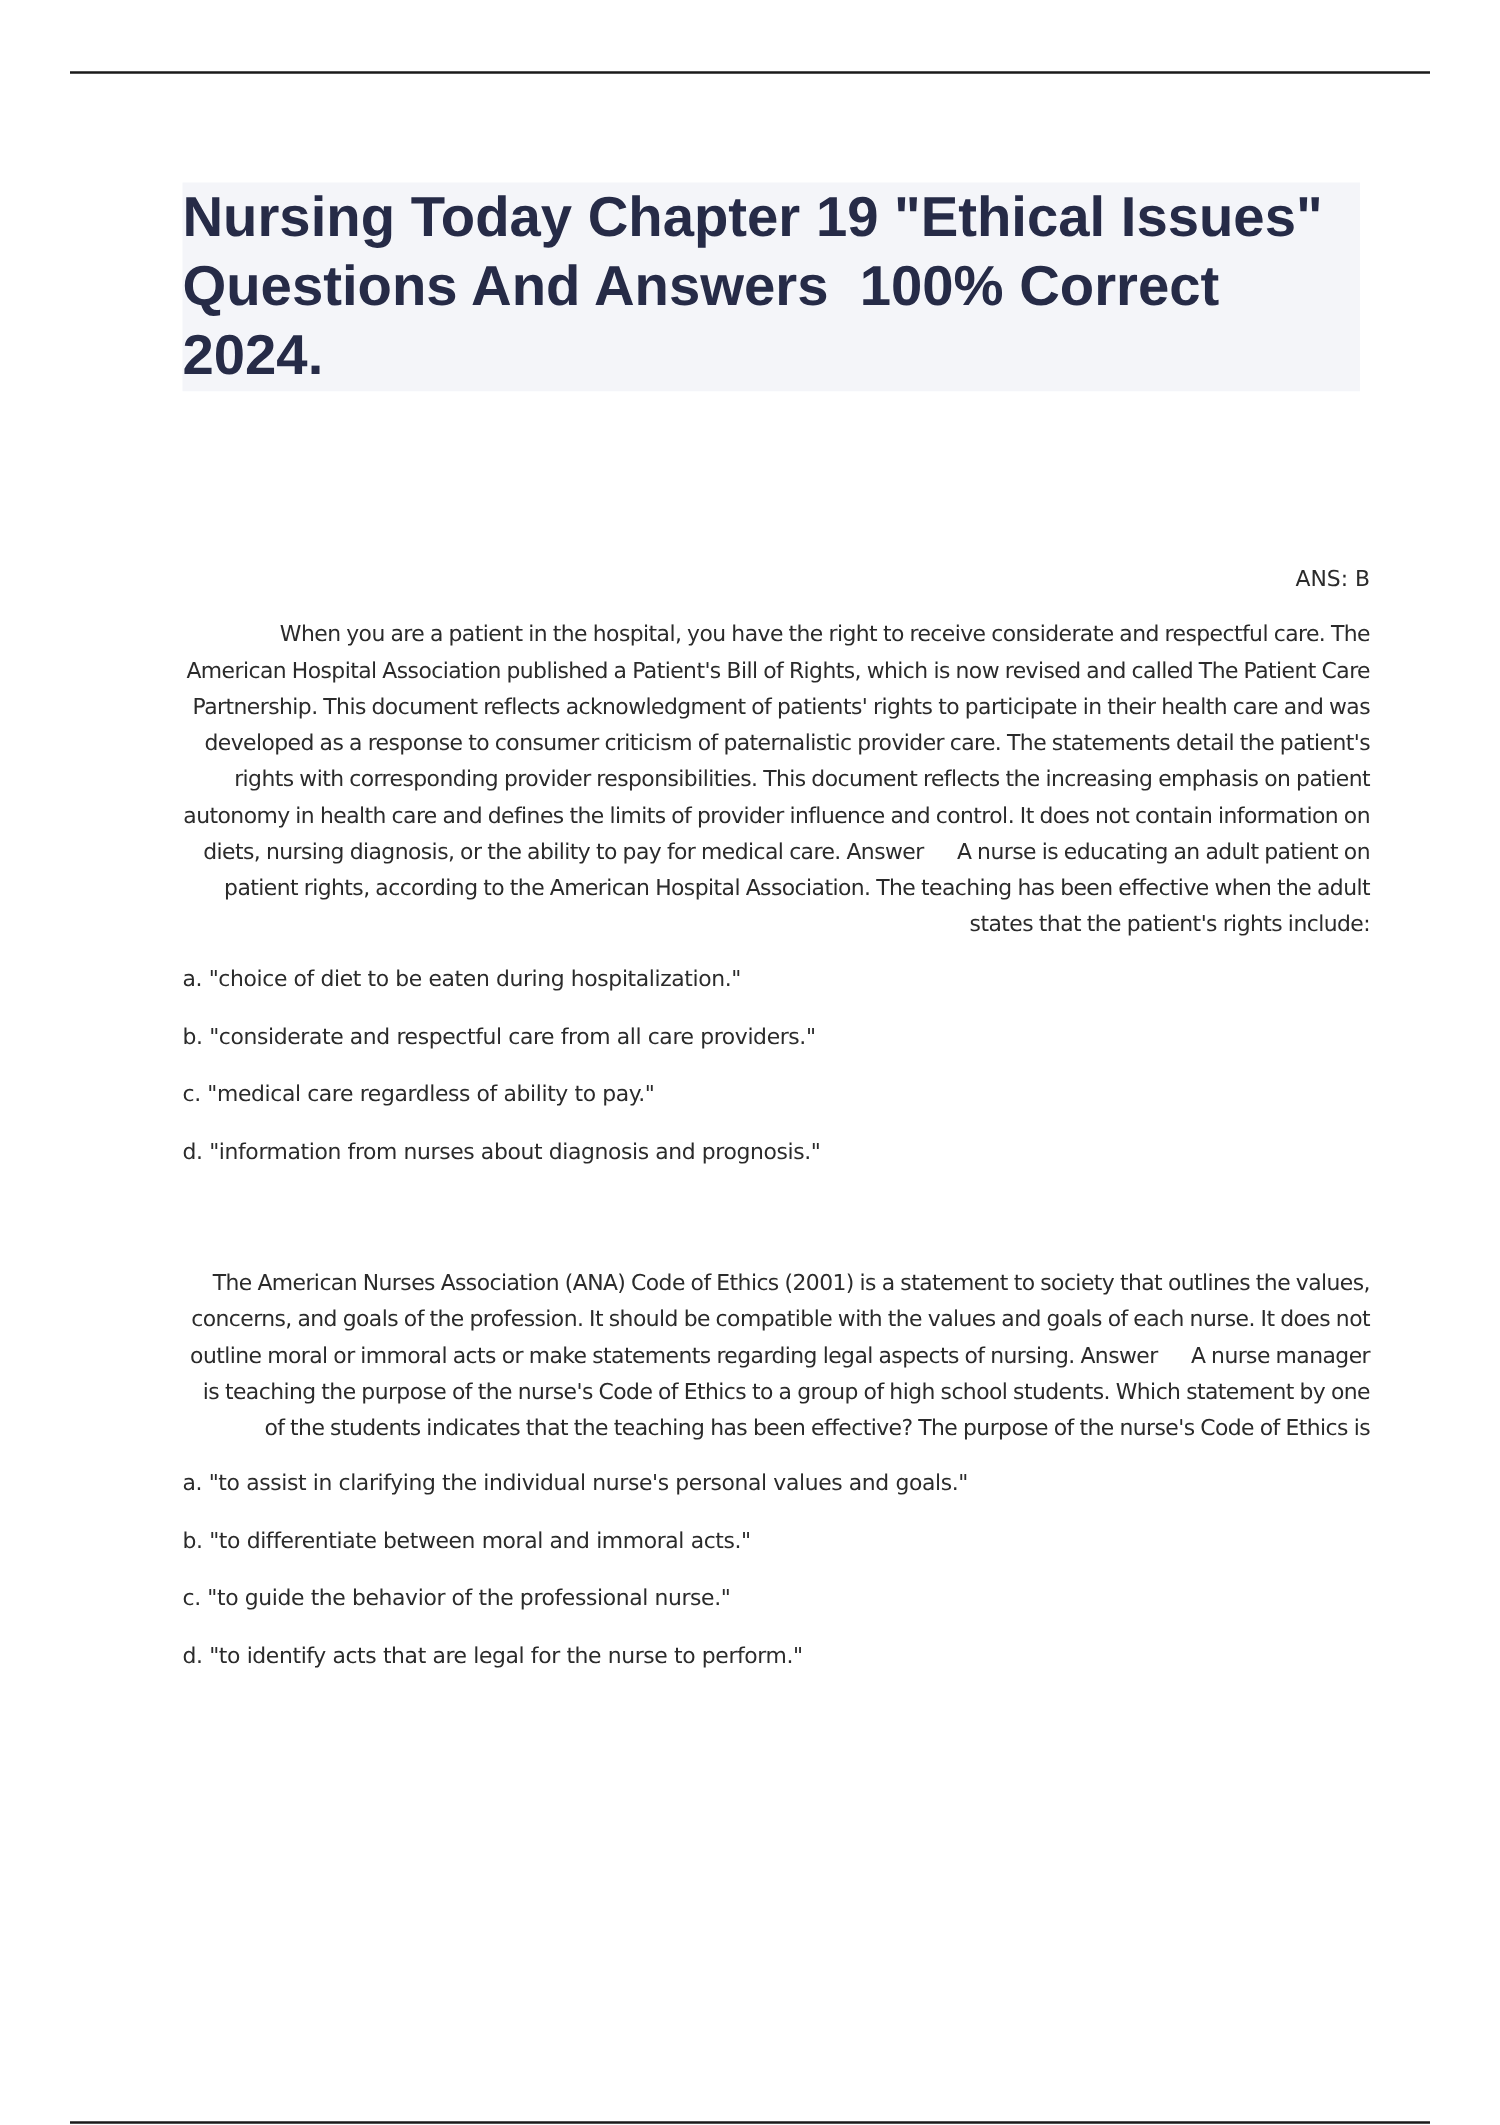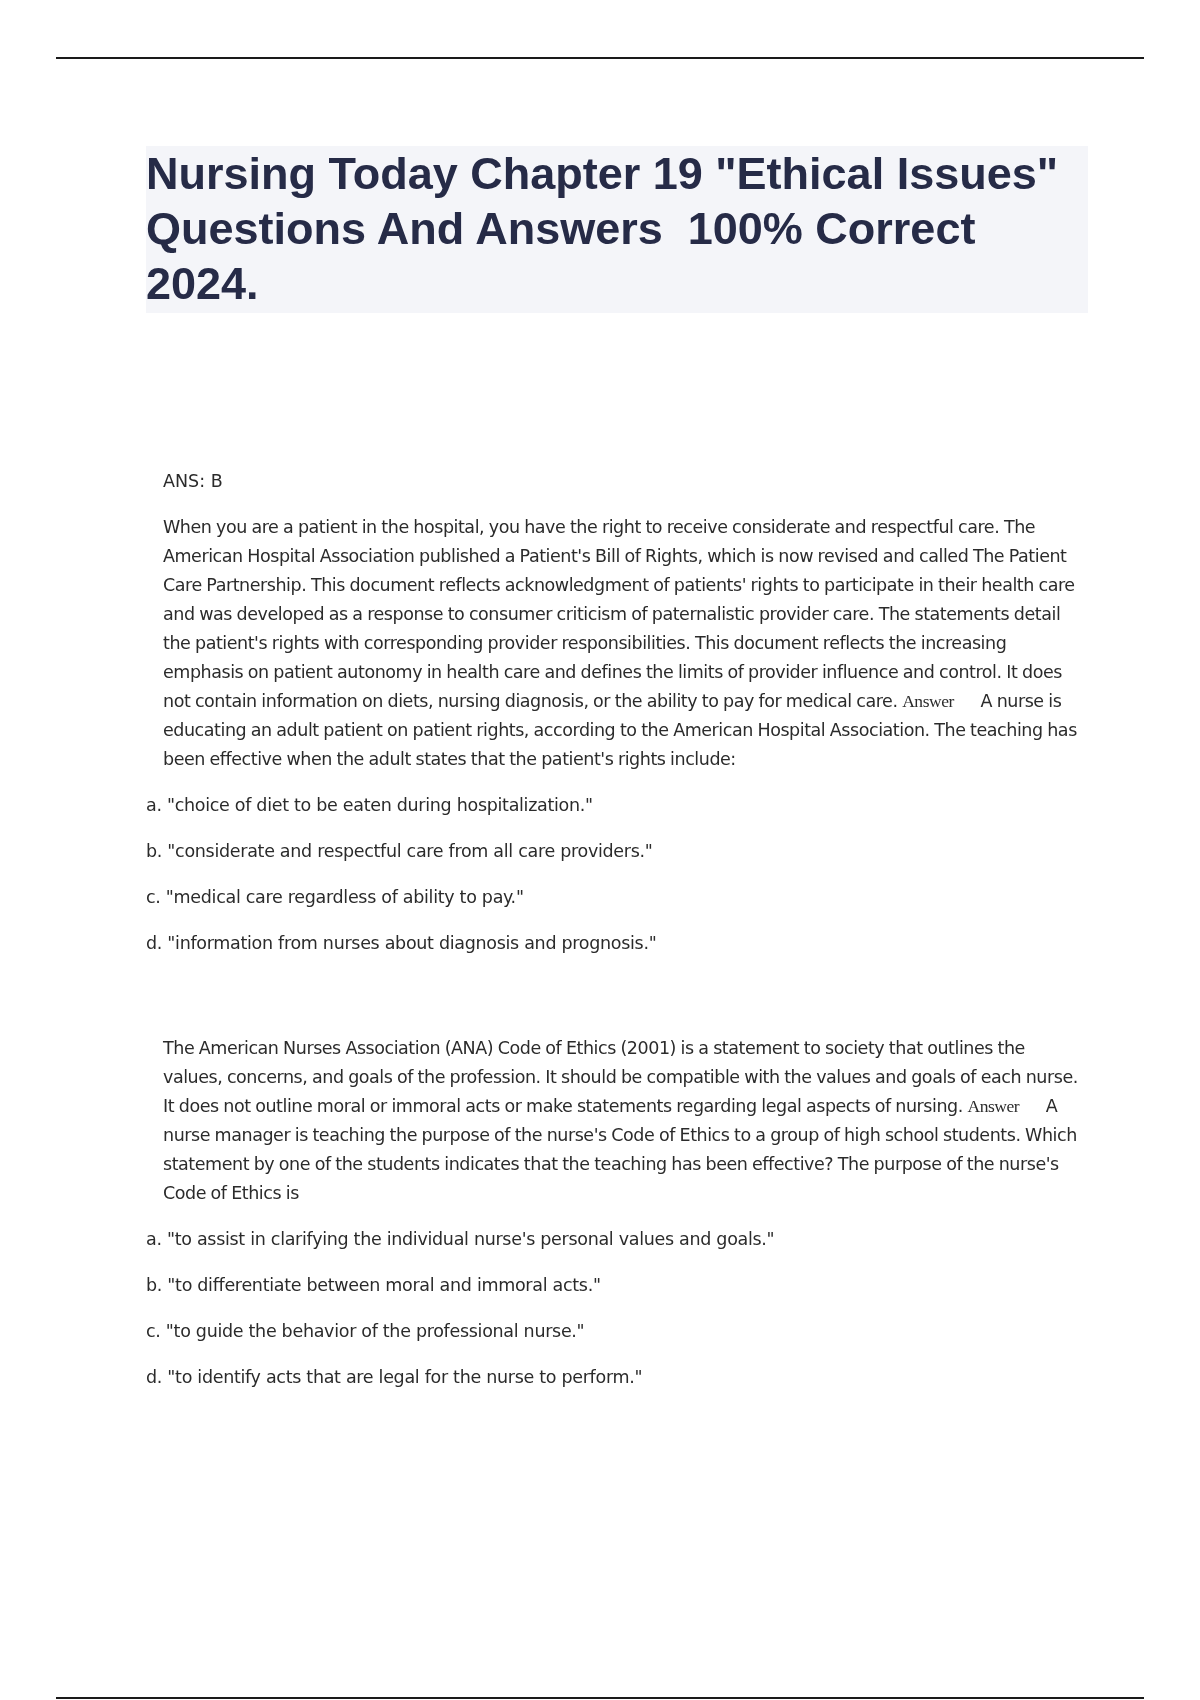--- a/index.html
+++ b/index.html
@@ -50,22 +50,23 @@
     .content {
       position: absolute;
       left: 146px;
       top: 450px;
       width: 950px;
       font-family: "DejaVu Sans", sans-serif;
       font-size: 17.5px;
       color: #2b2b2b;
     }
     .content p {
-      margin: 17px;
+      margin: 0;
       line-height: 29px;
+      text-align: right;
     }
     .ans {
       margin: 0;
       line-height: 29px;
     }
     .explain {
       margin-top: 15px !important;
       letter-spacing: -0.45px;
       word-spacing: -0.5px;
     }
@@ -73,21 +74,21 @@
       list-style: none;
       padding: 0;
       margin: 15px 0 0 0;
     }
     .options li {
       line-height: 29px;
       margin-bottom: 17px;
       letter-spacing: -0.3px;
     }
     .gap1 { height: 44px; }
-    .answer-label { margin-right: 22px; font-family: Liberation Serif, serif; }
+    .answer-label { margin-right: 22px; }
   </style>
 </head>
 <body>
 
 <div class="rule top"></div>
 
 <div class="title-box">
   <h1 class="title">Nursing Today Chapter 19 "Ethical Issues" Questions And Answers  100% Correct 2024.</h1>
 </div>
 

